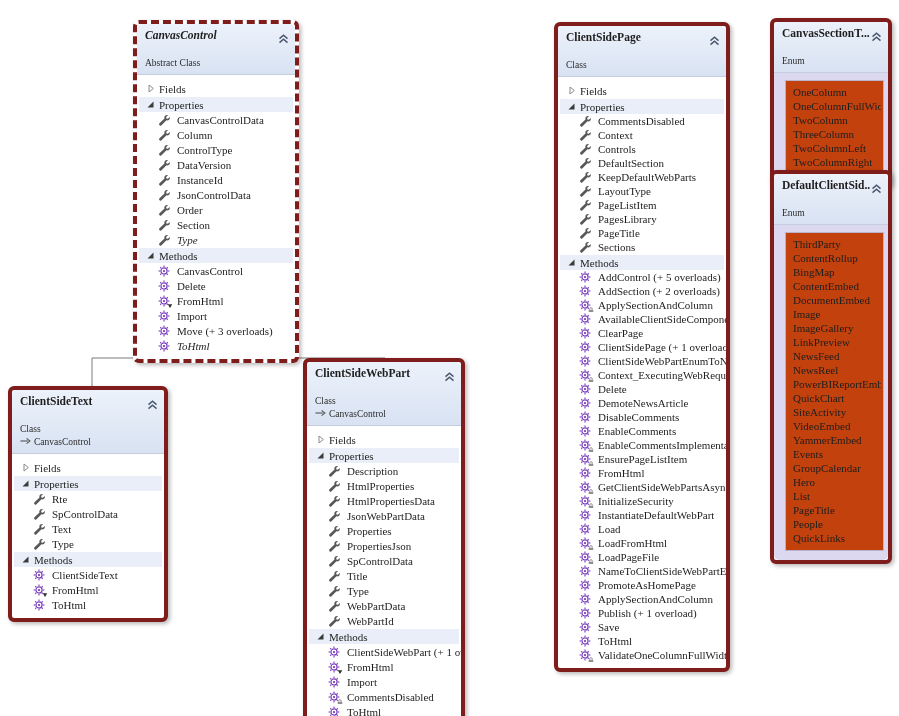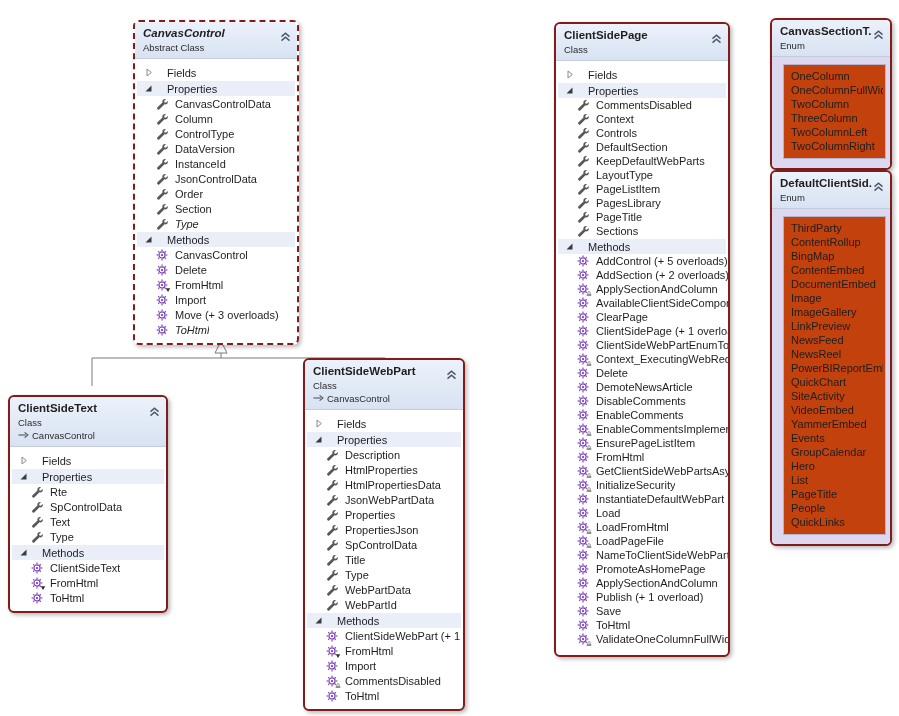--- a/index.html
+++ b/index.html
@@ -5,40 +5,41 @@
   html,body{margin:0;padding:0;}
   body{
     width:899px;height:716px;position:relative;overflow:hidden;
     background:#ffffff;
     font-family:"Liberation Sans","DejaVu Sans",sans-serif;
     color:#1e1e1e;
   }
   .connector-layer{position:absolute;left:0;top:0;z-index:0;}
   .classbox{
     position:absolute;z-index:1;background:#ffffff;
-    border:2px solid #7f1d1d;border-radius:6px;
+    border:4px solid #7f1d1d;border-radius:6px;
     box-shadow:2px 2px 4px rgba(0,0,0,.28);
     box-sizing:border-box;
+    font-family:Liberation Serif, serif;
   }
   .classbox.abstract{border-style:dashed;}
   .box-header{
     position:relative;
     padding:5px 18px 5px 8px;
     background:linear-gradient(#ecf2fb,#d8e2f2);
     border-bottom:1px solid #c3cddc;
     border-radius:5px 5px 0 0;
   }
   .box-title{font-size:11.5px;font-weight:bold;line-height:13px;white-space:nowrap;overflow:hidden;}
   .box-title.italic{font-style:italic;}
-  .box-kind{font-size:9.5px;line-height:11px;color:#2b2b2b;margin-top:2px;}
+  .box-kind{font-size:9.5px;line-height:11px;color:#2b2b2b;margin-top:16px;}
   .box-base{font-size:9.5px;line-height:11px;margin-top:2px;display:flex;align-items:center;gap:3px;color:#2b2b2b;white-space:nowrap;}
   .chevron{position:absolute;top:6px;right:6px;width:11px;height:10px;cursor:pointer;}
   .box-body{padding:5px 0 6px 0;}
   .row{display:flex;align-items:center;white-space:nowrap;overflow:hidden;box-sizing:border-box;}
-  .group-row{height:15px;padding-left:7px;gap:14px;margin:1px 2px 0 2px;font-size:11px;}
+  .group-row{height:15px;padding-left:7px;gap:4px;margin:1px 2px 0 2px;font-size:11px;}
   .group-row.group-open{background:#e9eef8;}
   .exp{width:9px;height:9px;display:inline-flex;align-items:center;justify-content:center;flex:0 0 9px;}
   .member-row{height:var(--rh,15px);padding-left:21px;gap:7px;font-size:11px;}
   .member-row .mlabel{overflow:hidden;white-space:nowrap;}
   .member-row .mlabel.italic{font-style:italic;}
   .micon{position:relative;width:12px;height:12px;flex:0 0 12px;display:inline-flex;align-items:center;justify-content:center;}
   .mbadge{position:absolute;right:-3px;bottom:-2px;width:6px;height:6px;display:inline-flex;}
   
   .enum-body{background:#dcd8ef;padding:7px 4px 9px 11px;border-radius:0 0 5px 5px;}
   .enum-inner{background:#c2410c;border:1px solid #b7b3cd;padding:4px 2px 5px 7px;}
@@ -272,21 +273,21 @@
               <line x1="3" y1="13" x2="4.4" y2="11.6"></line>
               <line x1="11.6" y1="4.4" x2="13" y2="3"></line>
             </g>
           </svg>
         </span>
         <span class="mlabel italic">ToHtml</span>
       </div>
     </div>
 </div>
 
-<div class="classbox" style="left:8px;top:395px;width:160px;min-height:208px">
+<div class="classbox" style="left:8px;top:386px;width:160px;min-height:208px">
   <div class="box-header">
     <span class="chevron"><svg width="11" height="10" viewBox="0 0 11 10">
           <path d="M1.5 4.6 L5.5 1.2 L9.5 4.6 M1.5 8.6 L5.5 5.2 L9.5 8.6" fill="none" stroke="#49566b" stroke-width="1.4"></path>
         </svg></span>
     <div class="box-title">ClientSideText</div>
     <div class="box-kind">Class</div>
     <div class="box-base">
       <span><svg width="11" height="8" viewBox="0 0 12 8">
             <line x1="0.5" y1="4" x2="8.5" y2="4" stroke="#555" stroke-width="1.2"></line>
             <path d="M7.2 1.2 L10.8 4 L7.2 6.8" fill="none" stroke="#555" stroke-width="1.2"></path>

